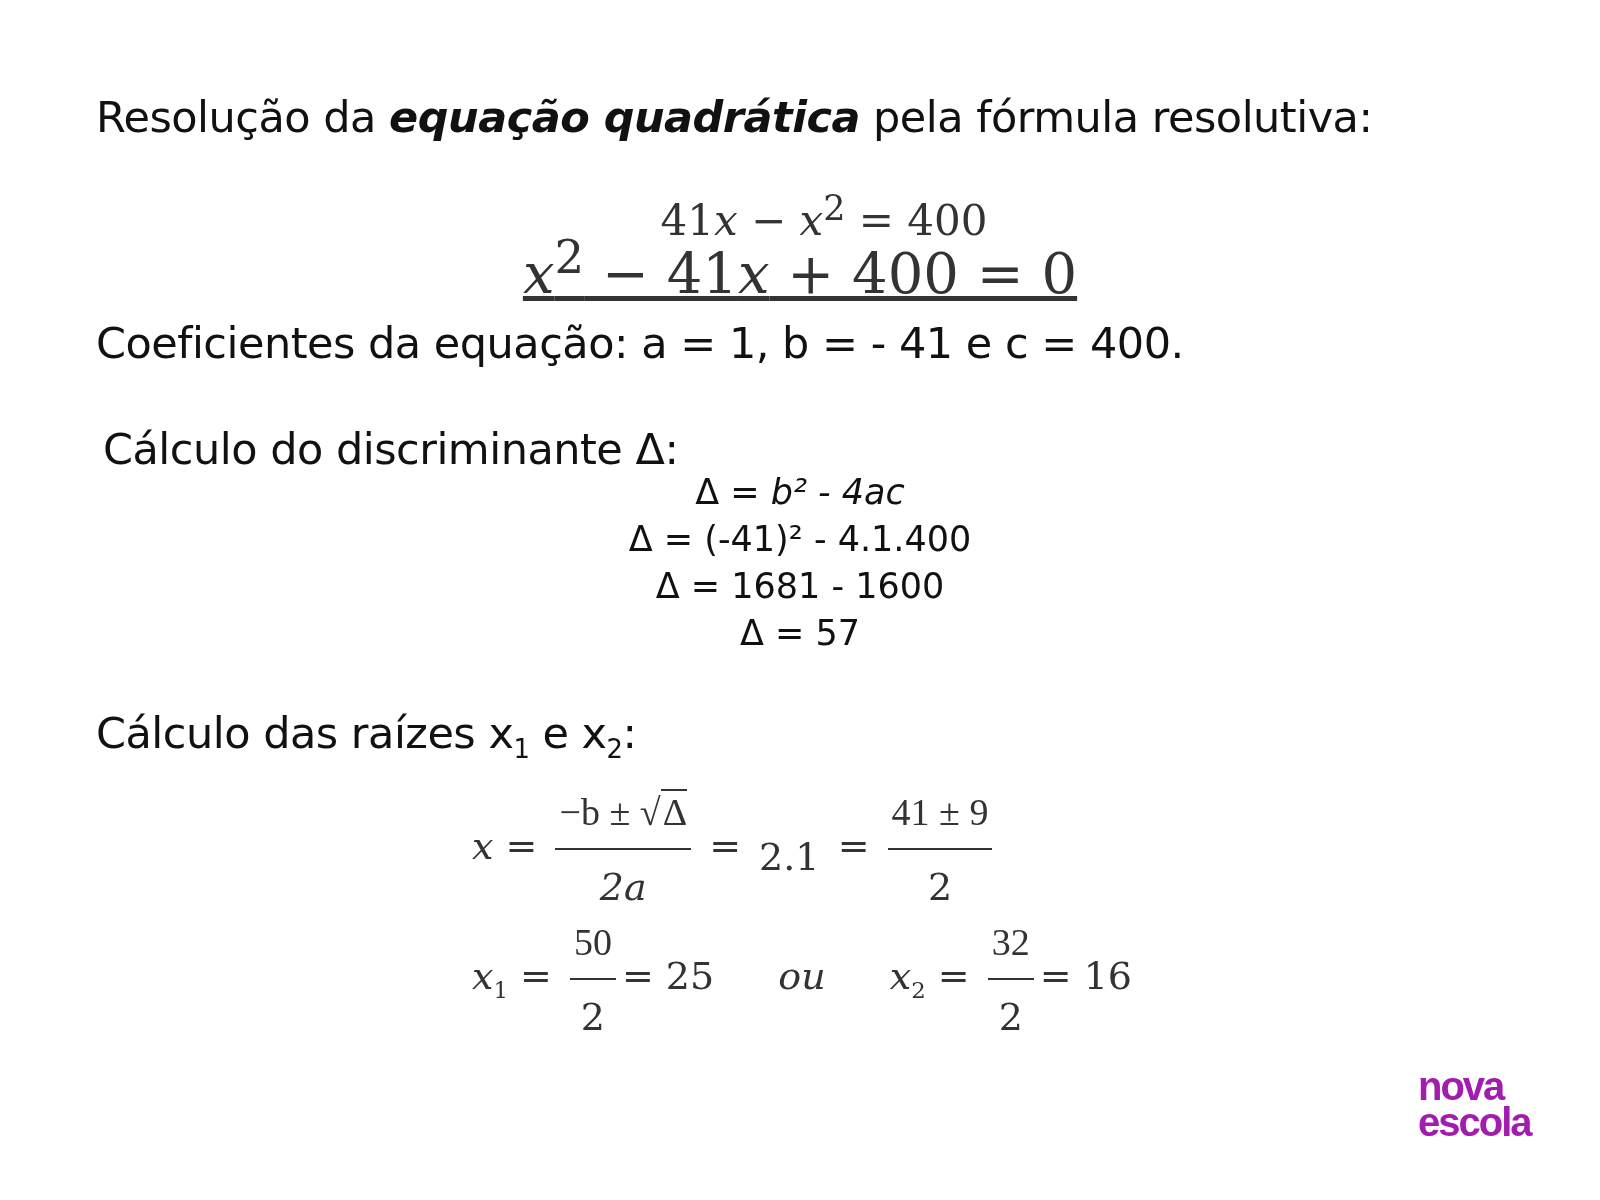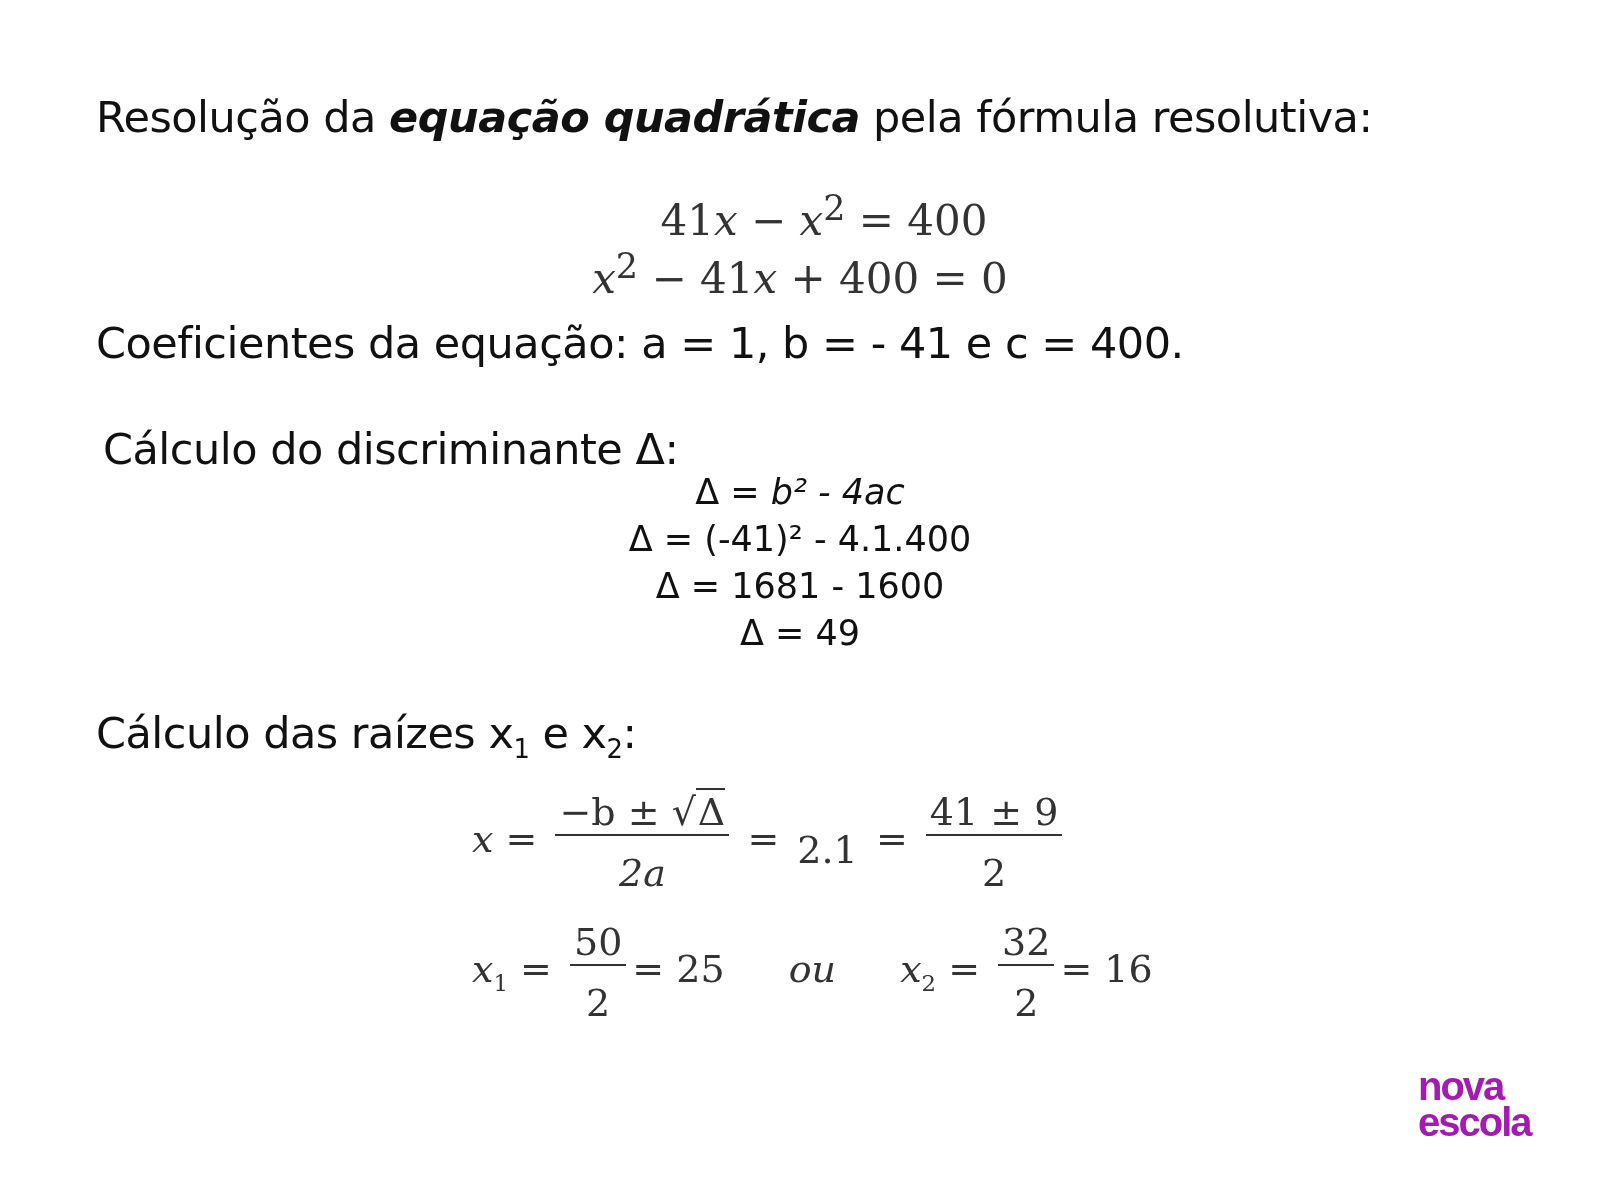--- a/index.html
+++ b/index.html
@@ -4,50 +4,50 @@
 <style>
   html, body { margin:0; padding:0; background:#ffffff; }
   body { width:1600px; height:1200px; position:relative; overflow:hidden;
          font-family:"DejaVu Sans", sans-serif; color:#111; }
   .p { position:absolute; left:96px; font-size:43px; letter-spacing:-0.5px; white-space:nowrap; }
   .bi { font-weight:bold; font-style:italic; }
   .math { font-family:"DejaVu Serif", "Liberation Serif", serif; color:#333; position:absolute; white-space:nowrap; }
   .mi { font-style:italic; }
   .center { position:absolute; left:0; width:1600px; text-align:center; font-size:35px; white-space:nowrap; }
   .frac { display:inline-block; vertical-align:middle; text-align:center; margin:0 6px; }
-  .frac .num { display:block; padding:0 4px 0; border-bottom:2px solid #333; }
+  .frac .num { display:block; padding:0 4px 14px; border-bottom:2px solid #333;font-family:Liberation Serif, serif; }
   .frac .den { display:block; padding-top:15px; }
   .sqrt { border-top:2px solid #333; padding-left:2px; }
   .logo { position:absolute; left:1418px; top:1068px; font-family:Liberation Sans, sans-serif; font-weight:bold;
           color:#a21caf; font-size:40px; line-height:36px; letter-spacing:-2px; }
   sub { font-size:0.6em; }
 </style>
 </head>
 <body>
 
 <div class="p" style="top:92px;">
   <span>Resolução da </span><span class="bi">equação quadrática</span><span> pela fórmula resolutiva:</span>
 </div>
 
 <div class="math center" style="top:188px; font-size:42px;margin-left:24px;">
   <span>41</span><span class="mi">x</span><span> − </span><span class="mi">x</span><sup>2</sup><span> = 400</span>
 </div>
-<div class="math center" style="top:246px; font-size:42px;">
+<div class="math center" style="top:230px; font-size:56px;text-decoration:underline;">
   <span class="mi">x</span><sup>2</sup><span> − 41</span><span class="mi">x</span><span> + 400 = 0</span>
 </div>
 
 <div class="p" style="top:318px;">Coeficientes da equação: a = 1, b = - 41 e c = 400.</div>
 
 <div class="p" style="top:424px;margin-left:7px;">Cálculo do discriminante Δ:</div>
 <div class="center" style="top:472px;">
   <span>Δ = </span><span style="font-style:italic">b² - 4ac</span>
 </div>
 <div class="center" style="top:519px;">Δ = (-41)² - 4.1.400</div>
 <div class="center" style="top:566px;">Δ = 1681 - 1600</div>
-<div class="center" style="top:613px;">Δ = 49</div>
+<div class="center" style="top:613px;">Δ = 57</div>
 
 <div class="p" style="top:708px;">
   <span>Cálculo das raízes x</span><sub>1</sub><span> e x</span><sub>2</sub><span>:</span>
 </div>
 
 <div class="math" style="left:472px; top:790px; font-size:38px;">
   <span class="mi">x</span>
   <span>=</span>
   <span class="frac">
     <span class="num"><span>−b ± √</span><span class="sqrt">Δ</span></span>

